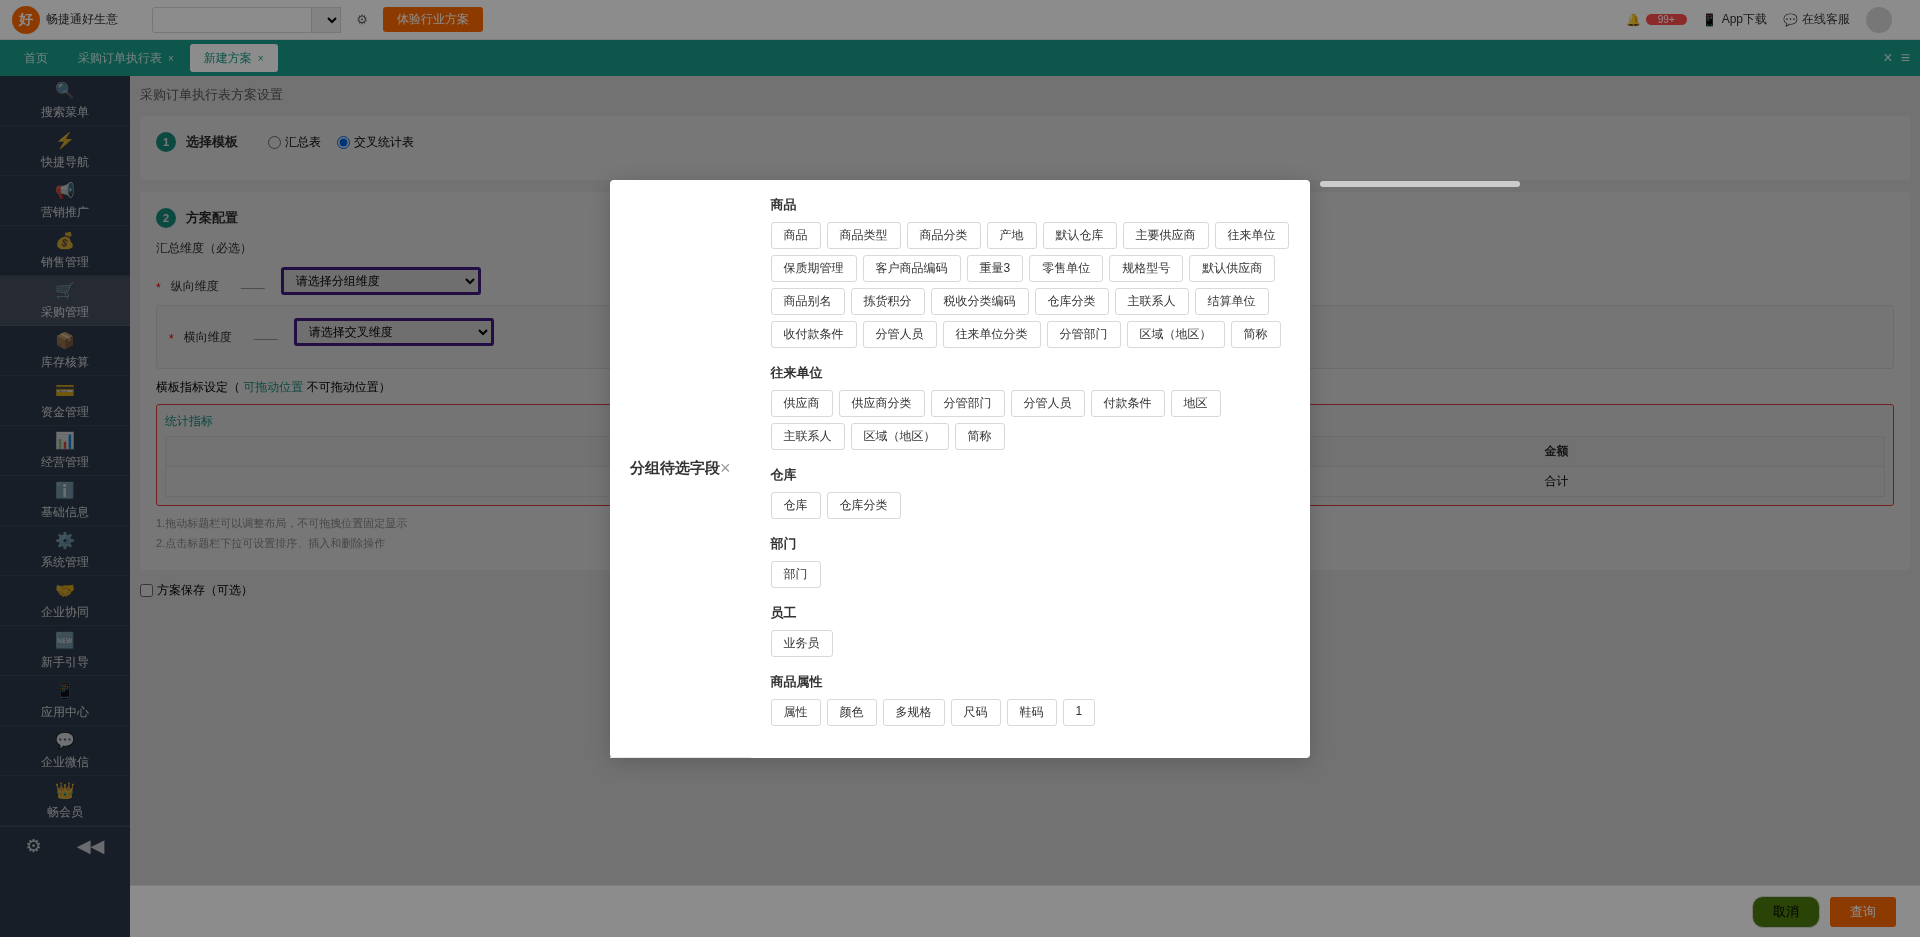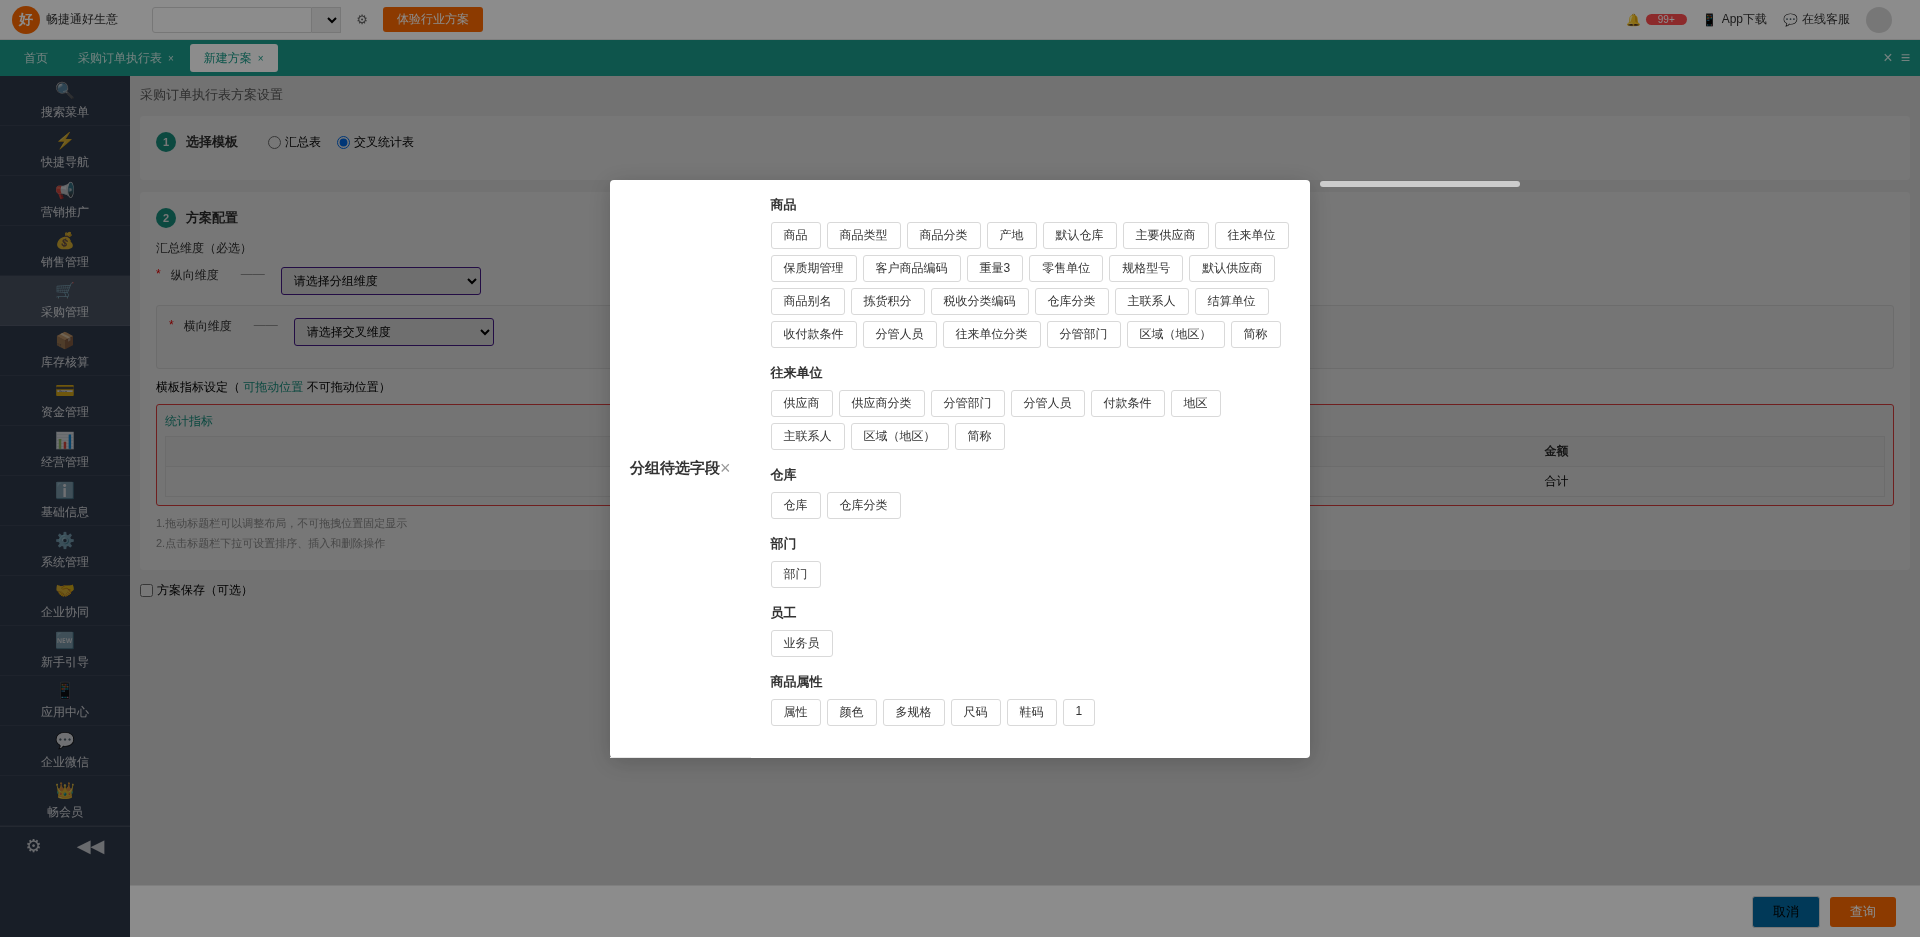--- a/index.html
+++ b/index.html
@@ -124,24 +124,24 @@
     .step-num {
       width: 20px; height: 20px; border-radius: 50%; background: #1a9c8a; color: white; font-size: 11px; display: flex; align-items: center; justify-content: center; font-weight: bold;
     }
     .step-title { font-size: 13px; font-weight: bold; color: #333; }
 
     
     .radio-group { display: flex; gap: 16px; align-items: center; }
     .radio-item { display: flex; align-items: center; gap: 4px; cursor: pointer; font-size: 12px; }
 
     
-    .form-row { display: flex; align-items: flex-start; gap: 10px; margin-bottom: 10px; font-size: 12px; }
+    .form-row { display: flex; align-items: flex-end; gap: 10px; margin-bottom: 10px; font-size: 12px; }
     .form-label { color: #333; min-width: 80px; }
     .form-select {
-      width: 200px; height: 28px; border: 1px solid #4c1d95; border-radius: 3px; padding: 0 8px; font-size: 12px;
+      width: 200px; height: 28px; border: 3px solid #4c1d95; border-radius: 3px; padding: 0 8px; font-size: 12px;
     }
 
     
     .stats-table { width: 100%; border-collapse: collapse; font-size: 12px; }
     .stats-table th, .stats-table td {
       border: 1px solid #e8e8e8; padding: 6px 10px; text-align: center;
     }
     .stats-table th { background: #f5f5f5; color: #333; }
     .col-header { display: flex; align-items: center; justify-content: center; gap: 4px; cursor: pointer; }
 
@@ -155,21 +155,21 @@
       height: 52px;
       background: #fff;
       border-top: 1px solid #e8e8e8;
       display: flex;
       align-items: center;
       justify-content: flex-end;
       padding: 0 24px;
       gap: 10px;
     }
     .btn-cancel {
-      padding: 6px 20px; border: 1px solid #d9d9d9; border-radius: 3px; background: #0369a1; cursor: pointer; font-size: 13px;
+      padding: 6px 20px; border: 1px solid #d9d9d9; border-radius: 11px; background: #4d7c0f; cursor: pointer; font-size: 13px;
     }
     .btn-confirm {
       padding: 6px 20px; border: none; border-radius: 3px; background: #ff6b00; color: white; cursor: pointer; font-size: 13px;
     }
     .checkbox-label { display: flex; align-items: center; gap: 4px; font-size: 12px; cursor: pointer; }
 
     
     .modal-overlay {
       position: fixed;
       top: 0; left: 0; right: 0; bottom: 0;

